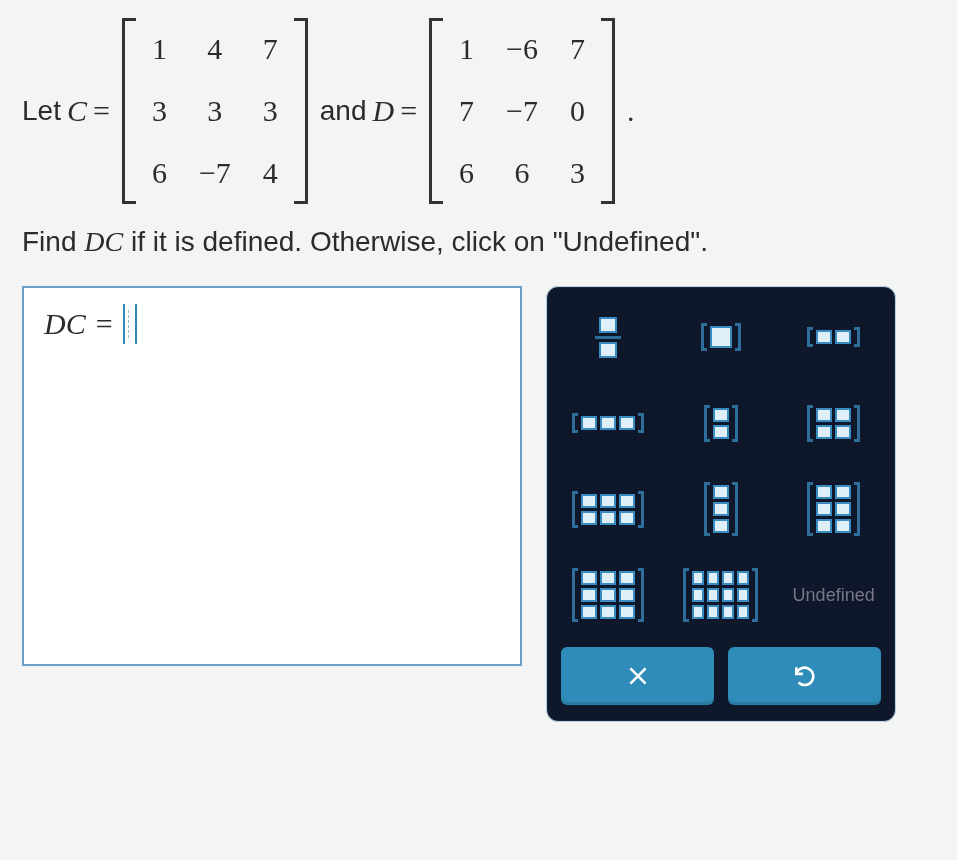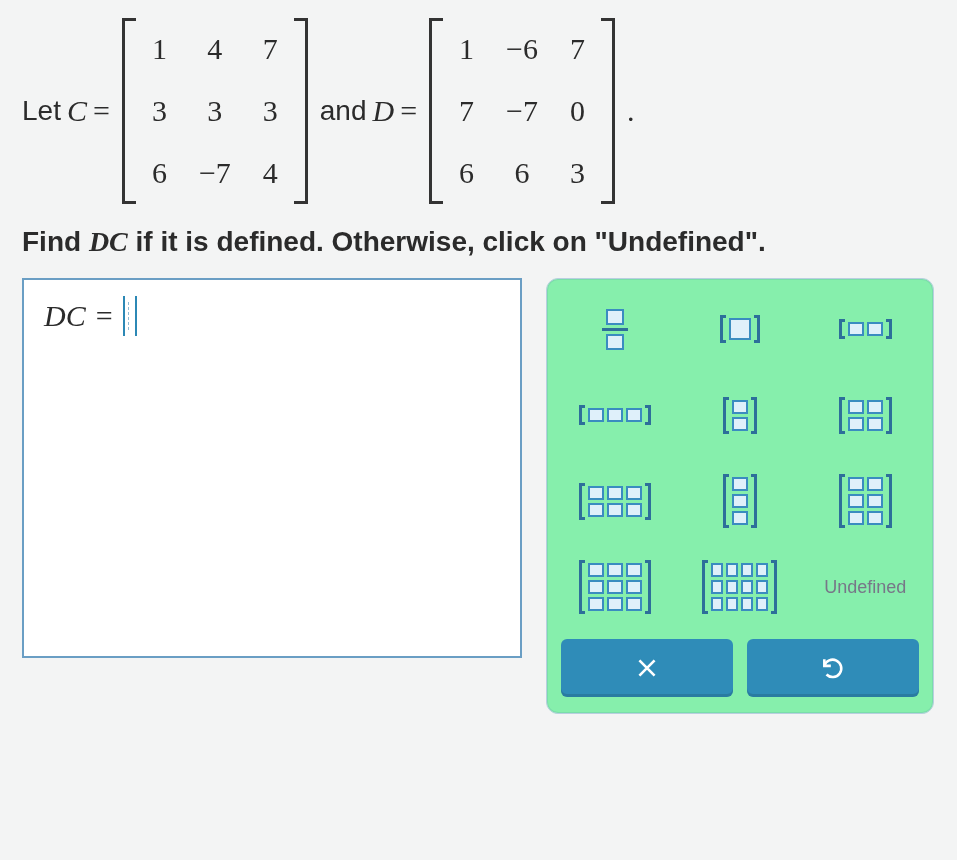--- a/index.html
+++ b/index.html
@@ -31,21 +31,21 @@
   .matrix .br.right { border-right: 3px solid #333; border-top:3px solid #333; border-bottom:3px solid #333;}
   .matrix table { border-collapse: collapse; }
   .matrix td {
     font-family: "Times New Roman", Georgia, serif;
     font-size: 30px;
     padding: 14px 16px;
     text-align: center;
     min-width: 38px;
   }
 
-  .prompt-text { font-size: 28px; margin: 18px 0 20px 0; font-weight: bold; }
+  .prompt-text { font-size: 28px; margin: 18px 0 28px 0; }
 
   .work-row { display:flex; align-items:flex-start; gap:24px; }
 
   .answer-box {
     border: 2px solid #6a9ec4;
     background: #fff;
     width: 500px;
     height: 380px;
     padding: 16px 20px;
     position: relative;
@@ -59,22 +59,22 @@
     position: relative;
   }
   .cursor-slot::before {
     content:""; position:absolute; left:3px; right:3px; top:6px; bottom:6px;
     border-left:1px dashed #8cbad4;
   }
 
   .palette {
     border: 1px solid #b9cfe0;
     border-radius: 12px;
-    background: #86efac;
-    width: 388px;
+    background: #0f172a;
+    width: 350px;
     padding: 14px 14px 16px 14px;
     box-shadow: 0 0 0 1px rgba(60,120,160,0.15) inset;
   }
   .palette-grid {
     display:grid;
     grid-template-columns: repeat(3, 1fr);
     gap: 14px 18px;
   }
   .pal-btn {
     height: 72px;

